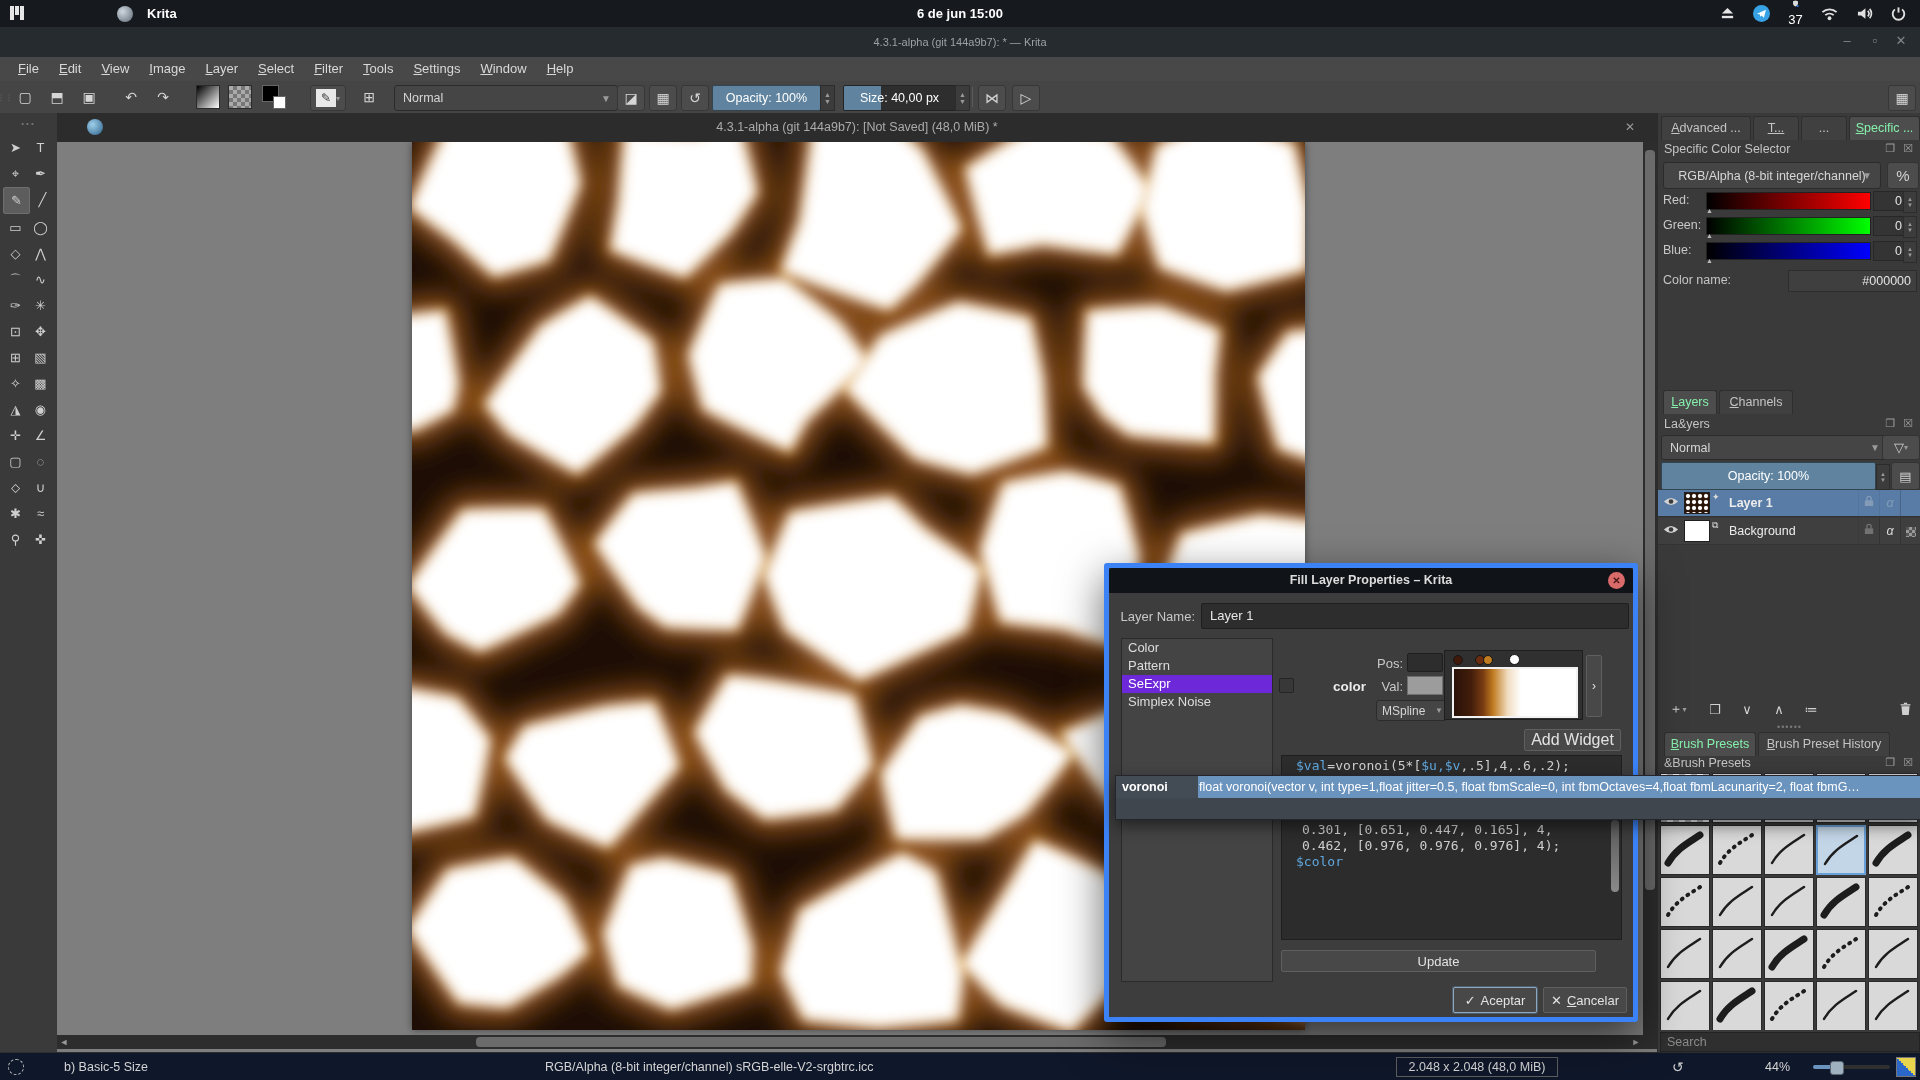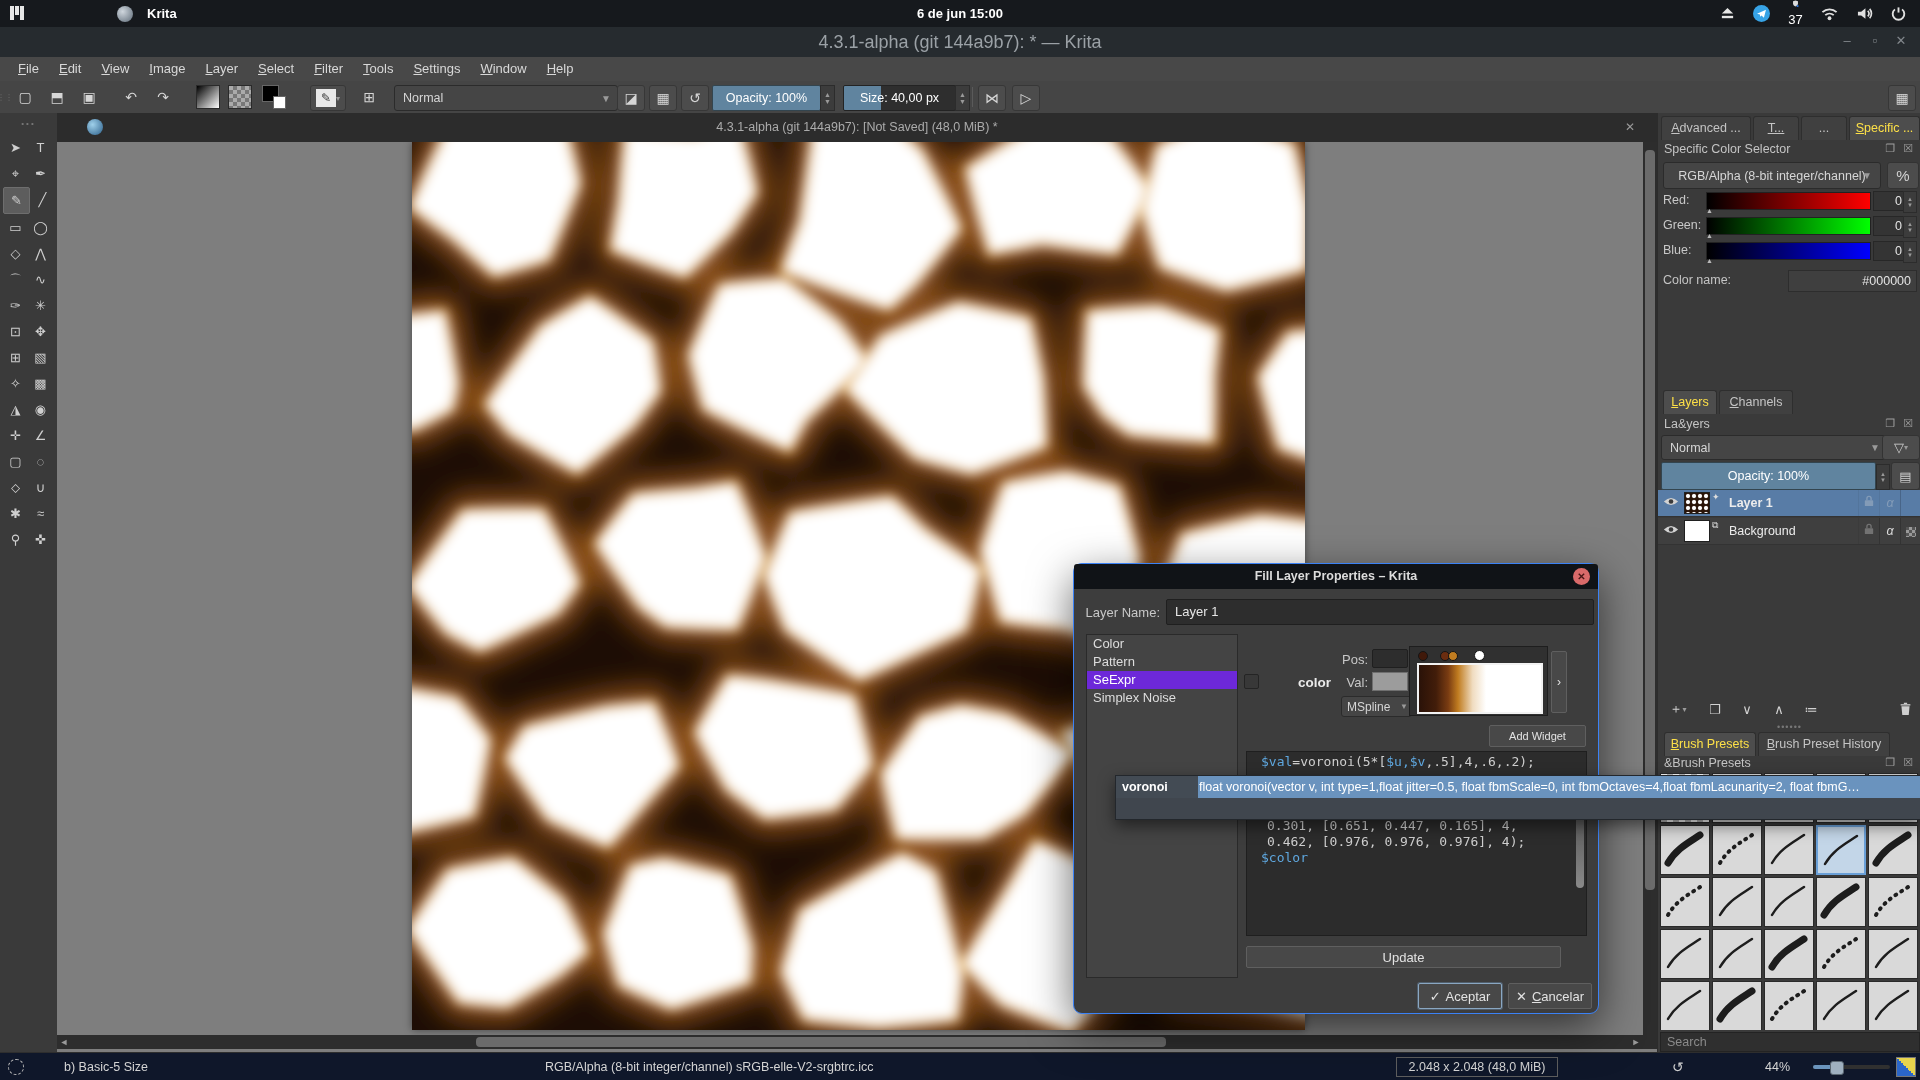--- a/index.html
+++ b/index.html
@@ -11,21 +11,21 @@
 
   
   #sysbar{left:0;top:0;width:1920px;height:27px;background:#16191d;color:#e8e8e8;}
   #sysbar .row{height:27px;}
   .sys-label{font-weight:bold;font-size:13px;color:#fff;}
   .mbar{display:inline-block;width:4px;background:#e6e6e6;margin-right:1px;vertical-align:top;}
   .tray-num{color:#fff;font-size:13px;}
 
   
   #titlebar{left:0;top:27px;width:1920px;height:30px;background:#262b2f;}
-  #titlebar .t{width:100%;text-align:center;line-height:30px;color:#9ba1a6;font-size:18px;}
+  #titlebar .t{width:100%;text-align:center;line-height:30px;color:#9ba1a6;font-size:11px;}
   .winctl{position:absolute;top:0;height:30px;line-height:28px;color:#82878c;font-size:13px;width:22px;text-align:center;}
 
   
   #menubar{left:0;top:57px;width:1920px;height:24px;background:#484848;border-bottom:1px solid #3d3d3d;}
   .menu-item{display:inline-block;padding:0 10px;line-height:24px;color:#d8d8d8;font-size:13px;}
   .menu-item::first-letter{text-decoration:underline;}
   #toolbar{left:0;top:81px;width:1920px;height:32px;background:#454545;border-bottom:1px solid #2f2f2f;}
   .tb{position:absolute;top:4px;height:24px;display:flex;align-items:center;justify-content:center;
       color:#d6d6d6;font-size:14px;}
   .tb.btn{background:#4c4c4c;border:1px solid #373737;border-radius:3px;width:26px;}
@@ -53,21 +53,21 @@
   #canvaswrap{position:absolute;left:0;top:29px;width:1586px;height:893px;background:#7e7e7e;overflow:hidden;}
   #canvas-img{position:absolute;left:355px;top:0;width:893px;height:888px;box-shadow:0 0 8px rgba(0,0,0,.45);}
   .scroll-track{position:absolute;background:#2d2d2d;}
   .scroll-thumb{position:absolute;background:#6b6b6b;border-radius:4px;}
   .scroll-arrow{position:absolute;color:#9a9a9a;font-size:9px;line-height:14px;width:14px;text-align:center;}
 
   
   #rightdock{left:1657px;top:113px;width:263px;height:939px;background:#3a3a3a;border-left:1px solid #2c2c2c;font-size:12.5px;}
   .dtab{position:absolute;top:0;height:23px;line-height:23px;text-align:center;background:#404040;
         border:1px solid #2e2e2e;border-bottom:none;border-radius:3px 3px 0 0;color:#c4c4c4;overflow:hidden;white-space:nowrap;}
-  .dtab.active{background:#4d4d4d;color:#fde047;}
+  .dtab.active{background:#4d4d4d;color:#86efac;}
   .dtab::first-letter{text-decoration:underline;}
   .dock-label{color:#c4c4c4;}
   .mini-ico{position:absolute;color:#9f9f9f;font-size:11px;}
   .chan-label{position:absolute;left:5px;color:#c8c8c8;}
   .chan-slider{position:absolute;height:16px;border:1px solid #222;}
   .chan-val{position:absolute;width:28px;height:18px;background:#343434;border:1px solid #272727;
             color:#e4e4e4;text-align:right;padding-right:3px;line-height:18px;}
   .chan-spin{position:absolute;width:12px;height:20px;display:flex;flex-direction:column;align-items:center;
              justify-content:center;color:#9a9a9a;font-size:6px;line-height:6px;background:#3c3c3c;border:1px solid #2c2c2c;}
   .chan-marker{position:absolute;color:#b9b9b9;font-size:7px;}
@@ -84,22 +84,22 @@
   .brush-cell.sel{border:2px solid #6aa0d8;background:#c3d6e8;}
   #brush-search{position:absolute;background:#2f2f2f;border:1px solid #232323;color:#8a8a8a;
                 line-height:18px;padding-left:6px;font-size:12.5px;}
 
   
   #statusbar{left:0;top:1052px;width:1920px;height:28px;background:#0f172a;border-top:1px solid #2e2e2e;color:#d4d4d4;font-size:12.5px;}
   #dims-box{position:absolute;left:1396px;top:4px;width:160px;height:18px;border:1px solid #5e5e5e;border-radius:0;
             text-align:center;line-height:18px;}
 
   
-  #dialog{left:1073px;top:563px;width:524px;height:449px;background:#3d3d3d;border:1px solid #3b82f6;
-          border-radius:9px;box-shadow:0 14px 44px rgba(0,0,0,.6);z-index:50;font-size:13px;}
+  #dialog{left:1104px;top:563px;width:524px;height:449px;background:#3d3d3d;border:5px solid #3b82f6;
+          border-radius:3px;box-shadow:0 14px 44px rgba(0,0,0,.6);z-index:50;font-size:13px;}
   #dlg-titlebar{position:absolute;left:0;top:0;width:524px;height:25px;background:#101317;border-radius:3px 3px 0 0;}
   #dlg-title{width:100%;text-align:center;line-height:25px;color:#dcdcdc;font-weight:bold;font-size:12.5px;}
   #dlg-close{position:absolute;right:8px;top:4px;width:17px;height:17px;border-radius:50%;background:#d96a6a;
              color:#471616;font-size:10px;font-weight:bold;text-align:center;line-height:17px;}
   .dlg-input{position:absolute;background:#2d2d2d;border:1px solid #1f1f1f;border-radius:2px;color:#e6e6e6;}
   #gen-list{position:absolute;left:12px;top:70px;width:150px;height:342px;background:#444;border:1px solid #2a2a2a;}
   .gen-item{height:18px;line-height:18px;padding-left:6px;color:#ddd;}
   .gen-item.sel{background:#6d28d9;color:#fff;}
   .fieldlab{position:absolute;color:#c8c8c8;}
   #grad-frame{position:absolute;left:335px;top:82px;width:137px;height:68px;background:#303030;border:1px solid #1e1e1e;}
@@ -591,21 +591,21 @@
     <div id="grad-frame">
       <div id="grad-dots">
           <span class="gdot" style="left:8px;background:#40190a;"></span>
           <span class="gdot" style="left:30px;background:#6b2d10;"></span>
           <span class="gdot" style="left:38px;background:#c07c20;"></span>
           <span class="gdot" style="left:64px;background:#ffffff;width:9px;height:9px;top:3px;"></span>
         </div>
       <div id="grad-strip" style="background: linear-gradient(90deg, rgb(42, 18, 8) 0%, rgb(66, 29, 10) 14%, rgb(122, 60, 18) 24%, rgb(192, 124, 32) 32%, rgb(240, 220, 192) 44%, rgb(255, 255, 255) 55%, rgb(255, 255, 255) 100%);"></div>
     </div>
     <div class="dlg-btn" style="left:477px;top:87px;width:14px;height:60px;font-size:12px;">›</div>
-    <div class="dlg-btn" style="left:415px;top:161px;width:95px;height:20px;font-size:11px;">Add Widget</div>
+    <div class="dlg-btn" style="left:415px;top:161px;width:95px;height:20px;font-size:16px;">Add Widget</div>
 
     <div id="code-editor">
       <div class="code-line" style="padding-top:2px;"><span class="kvar">$val</span><span>=voronoi(5*[</span><span class="kvar">$u,$v</span><span>,.5],4,.6,.2);</span></div>
       <div style="height:48px;"></div>
       <div class="code-line" style="padding-left:20px;">0.301, [0.651, 0.447, 0.165], 4,</div>
       <div class="code-line" style="padding-left:20px;">0.462, [0.976, 0.976, 0.976], 4);</div>
       <div class="code-line kvar">$color</div>
       <div class="abs" style="right:2px;top:64px;width:8px;height:72px;background:linear-gradient(180deg,#585858,#8a8a8a);border-radius:4px;"></div>
     </div>
 

